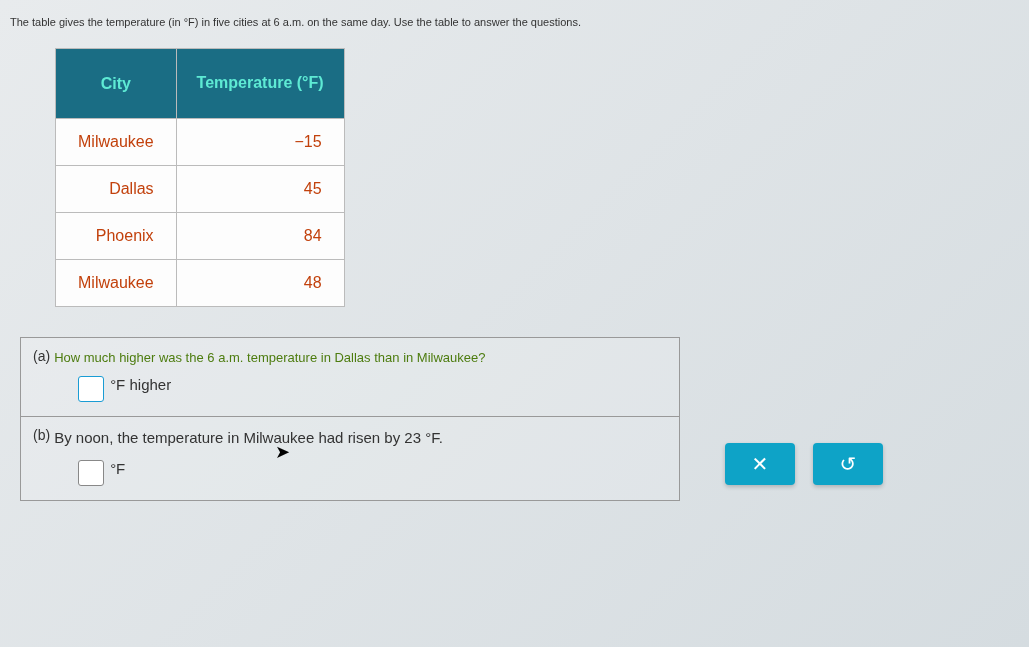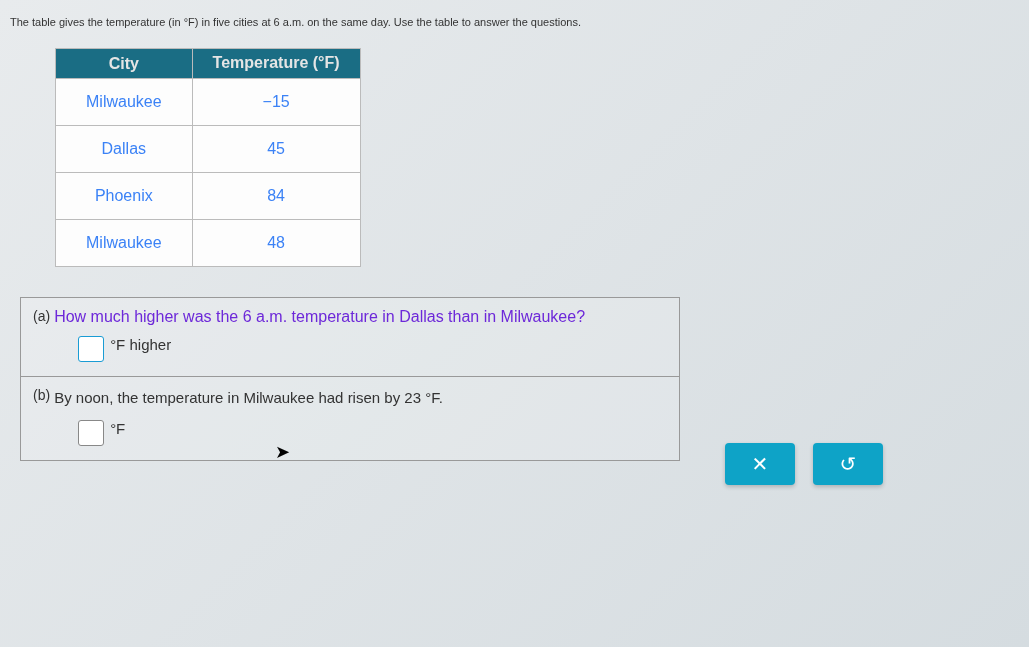--- a/index.html
+++ b/index.html
@@ -24,33 +24,33 @@
       line-height: 1.4;
     }
     .data-table {
       border-collapse: collapse;
       margin-left: 45px;
       margin-bottom: 30px;
       background: #fff;
     }
     .data-table th {
       background: #1a6d84;
-      color: #e5e5e5;
+      color: #5eead4;
       font-weight: bold;
-      padding: 4px 20px;
+      padding: 24px 20px;
       text-align: center;
       border: 1px solid #bbb;
       font-size: 16px;
     }
     .data-table td {
       border: 1px solid #bbb;
-      padding: 14px 30px;
-      text-align: center;
+      padding: 14px 22px;
+      text-align: right;
       font-size: 16px;
-      color: #3b82f6;
+      color: #c2410c;
       background: #fdfdfd;
     }
     .questions-box {
       border: 1px solid #999;
       width: 660px;
       margin-left: 10px;
       background: rgba(255,255,255,0.15);
     }
     .question-part {
       border-bottom: 1px solid #999;
@@ -59,22 +59,22 @@
     }
     .question-part:last-child {
       border-bottom: none;
     }
     .part-label {
       font-size: 14px;
       color: #333;
       vertical-align: top;
     }
     .question-text {
-      font-size: 16px;
-      color: #6d28d9;
+      font-size: 13px;
+      color: #4d7c0f;
       display: inline;
       margin-left: 4px;
     }
     .answer-row {
       margin-top: 10px;
       margin-left: 28px;
       display: flex;
       align-items: flex-start;
       gap: 6px;
       font-size: 15px;

